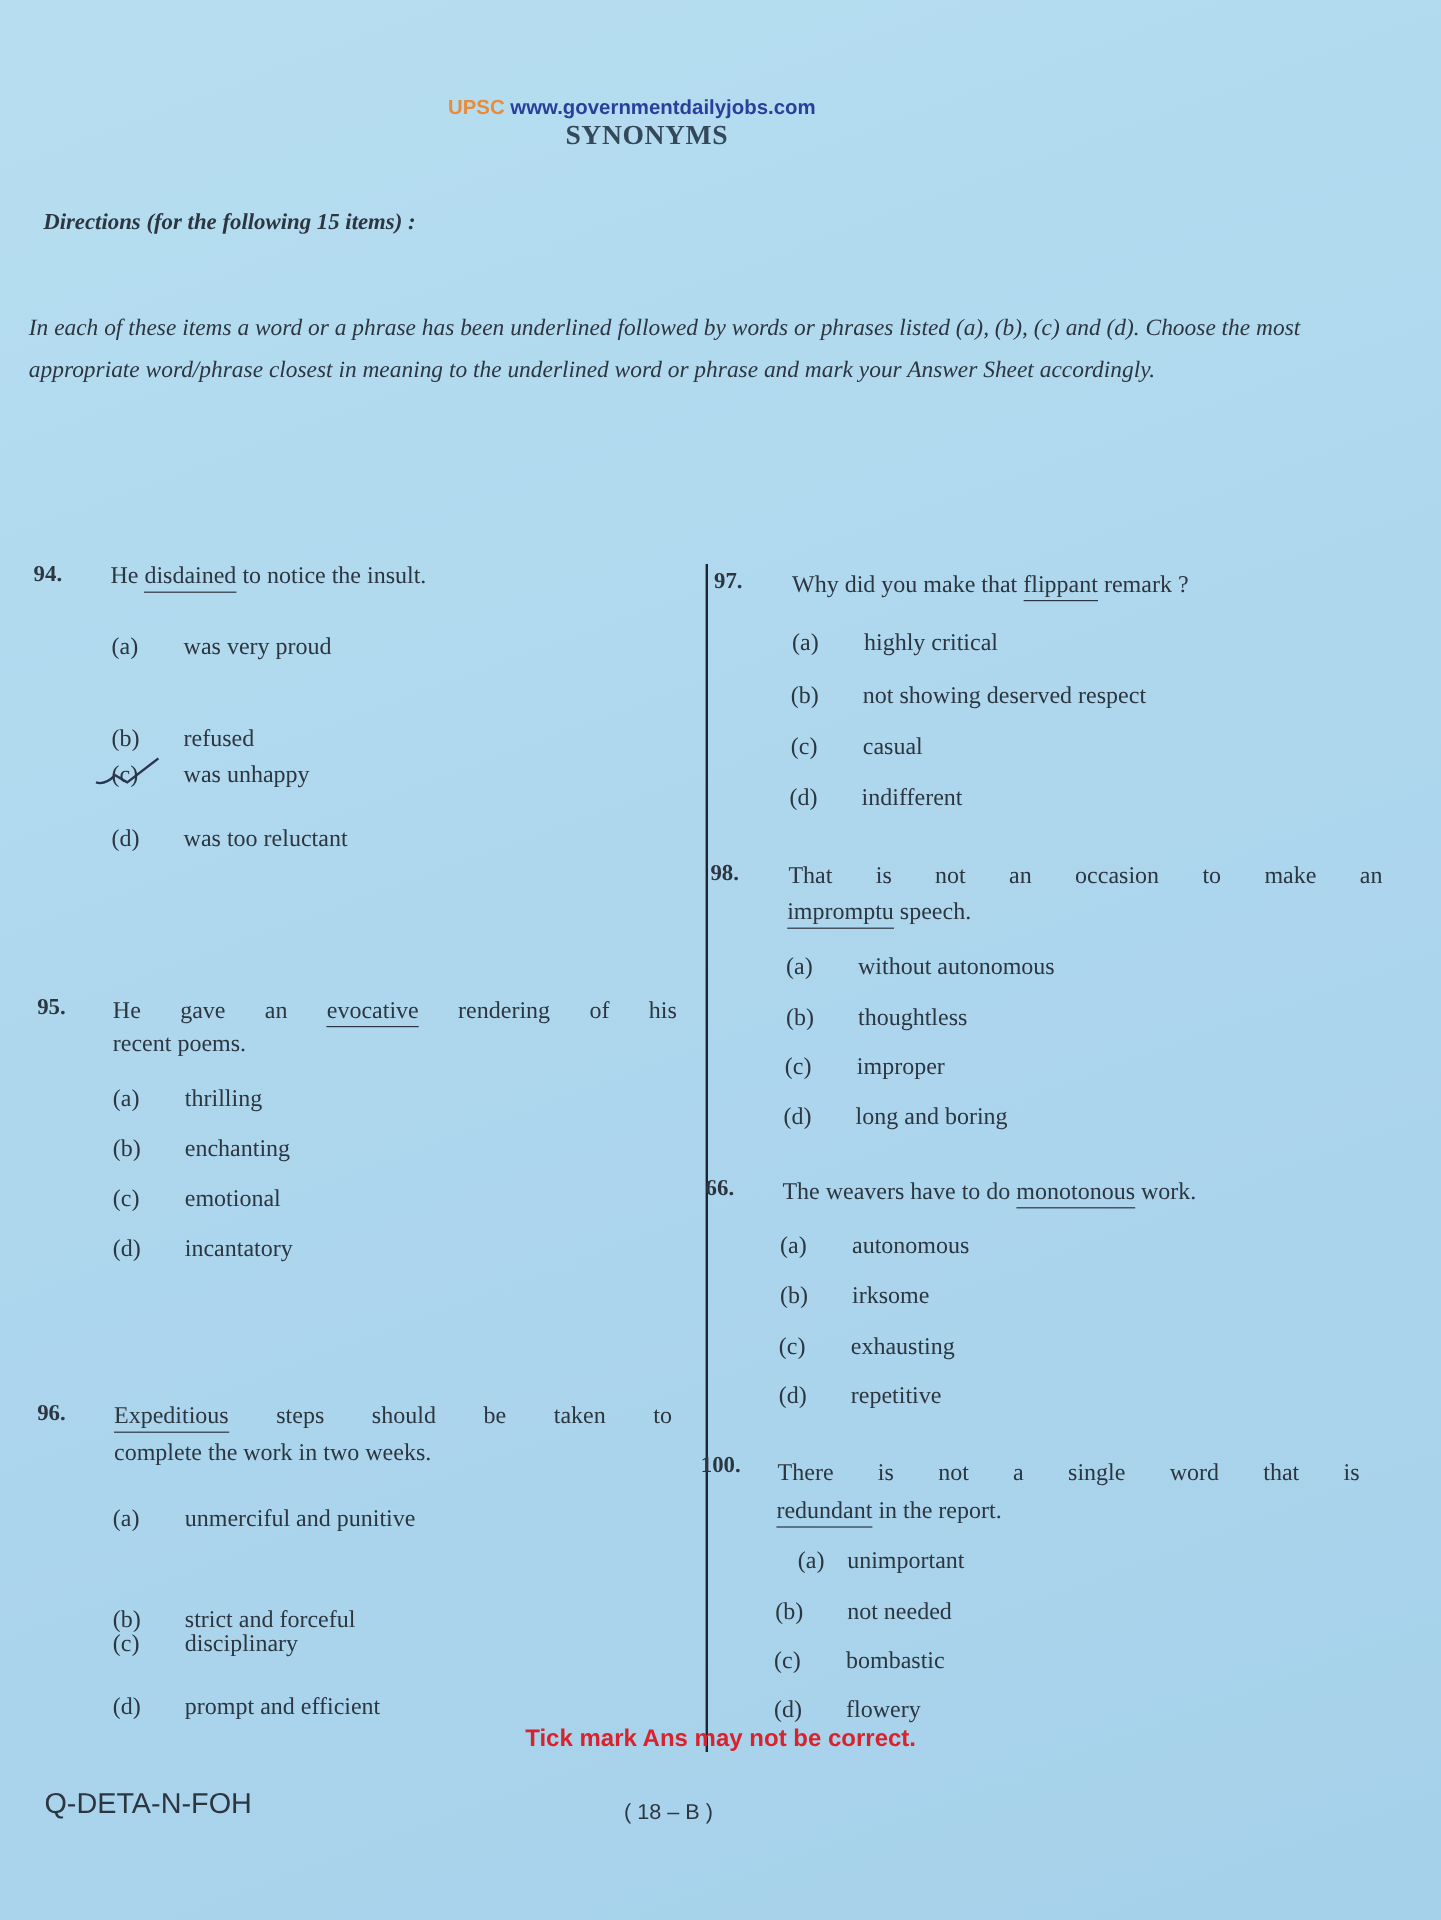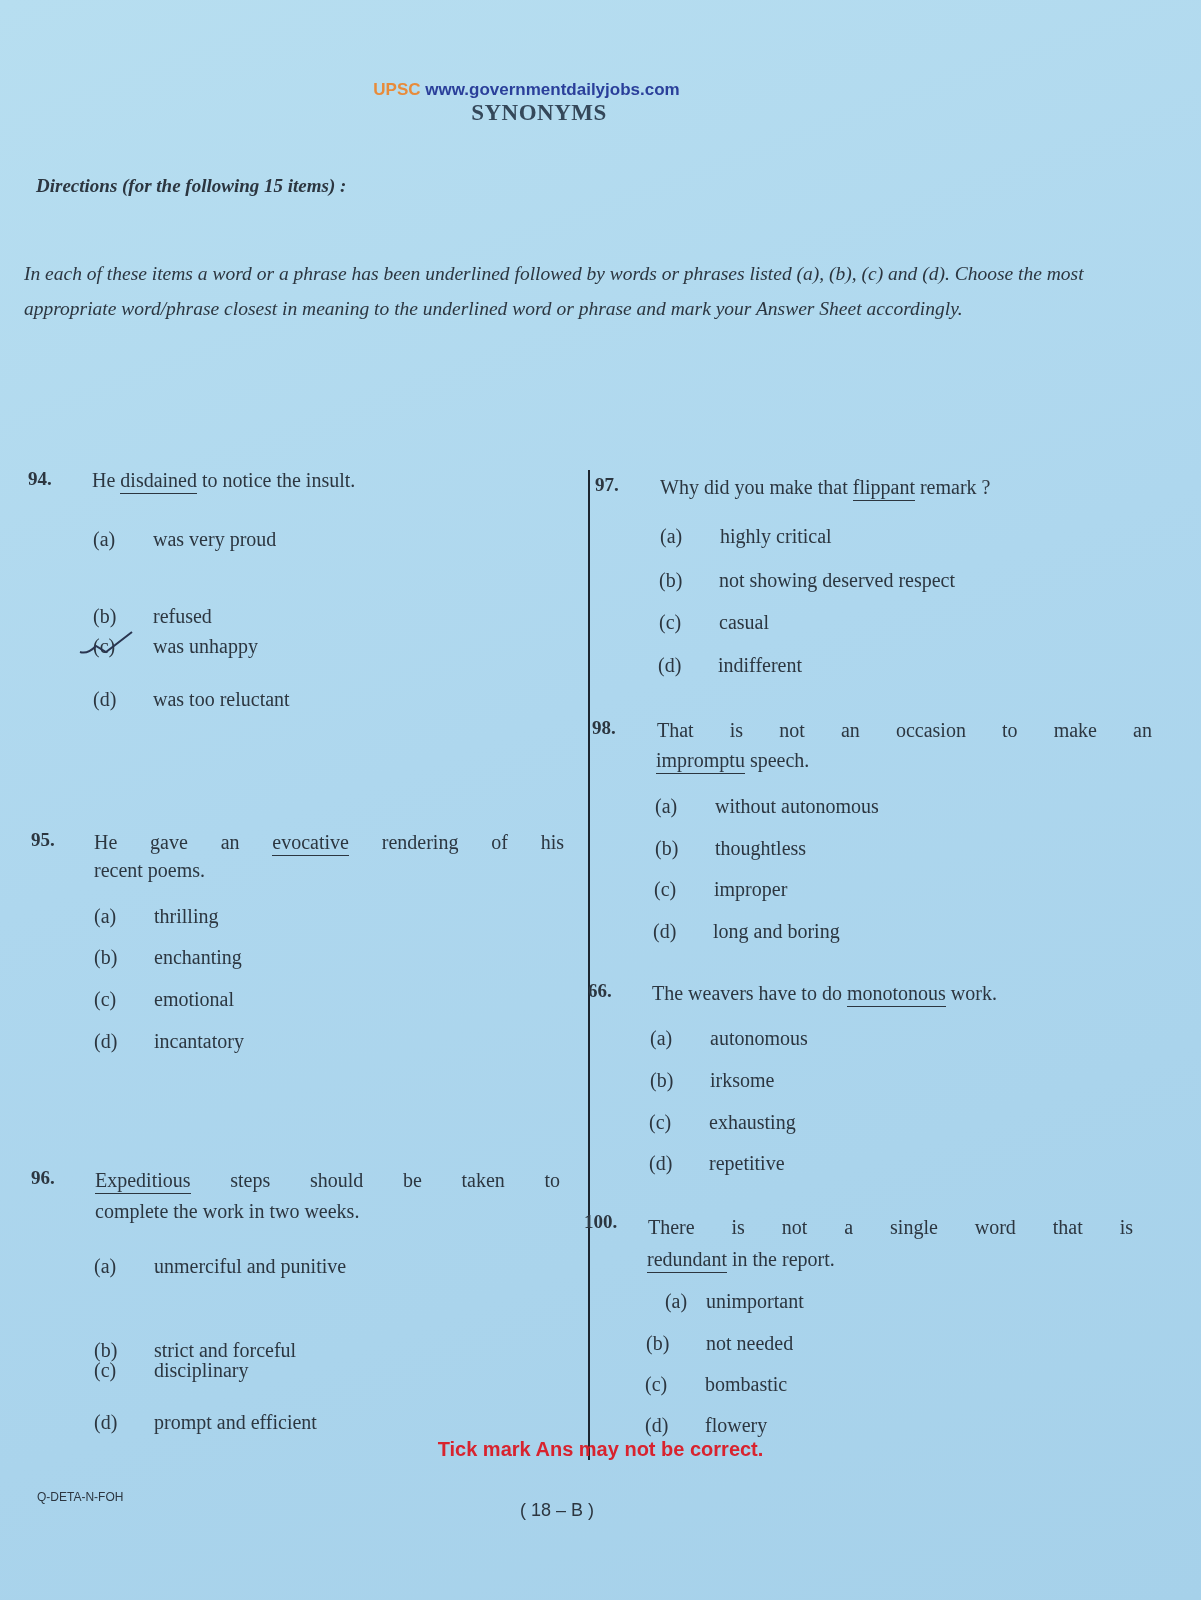--- a/index.html
+++ b/index.html
@@ -19,21 +19,21 @@
   .instructions { left:24px; top:256px; width:1140px; font-size:19.5px; line-height:35px; font-family:"Liberation Serif", serif;font-style:italic; }
   .divider { left:588px; top:470px; width:1.5px; height:990px; background:#1c2630; }
   .q { font-family:"Liberation Serif", serif; font-size:20px; }
   .qnum { position:absolute; font-weight:bold; font-size:19px; }
   .qtext { position:absolute; line-height:30px;text-align:center; }
   .u { border-bottom:1.5px solid #2c3640; padding-bottom:2px; }
   .opt { position:absolute; font-family:"Liberation Serif", serif; font-size:20px; }
   .opt .lbl { display:inline-block; width:60px; }
   .tick { position:absolute; }
   .note { left:0; width:1201px; top:1438px; text-align:center; font-family:"Liberation Sans", sans-serif; font-weight:bold; font-size:20px; color:#d8232e; }
-  .footer-code { left:37px; top:1490px; font-family:"Liberation Sans", sans-serif; font-size:12px; }
+  .footer-code { left:37px; top:1490px; font-family:"Liberation Sans", sans-serif; font-size:24px; }
   .footer-page { left:520px; top:1500px; font-family:"Liberation Sans", sans-serif; font-size:18px; }
   .justify { text-align:justify; text-align-last:justify; }
 </style>
 </head>
 <body>
 
 <div class="abs header-site">
   <span class="upsc">UPSC</span>
   <span class="url">www.governmentdailyjobs.com</span>
 </div>

